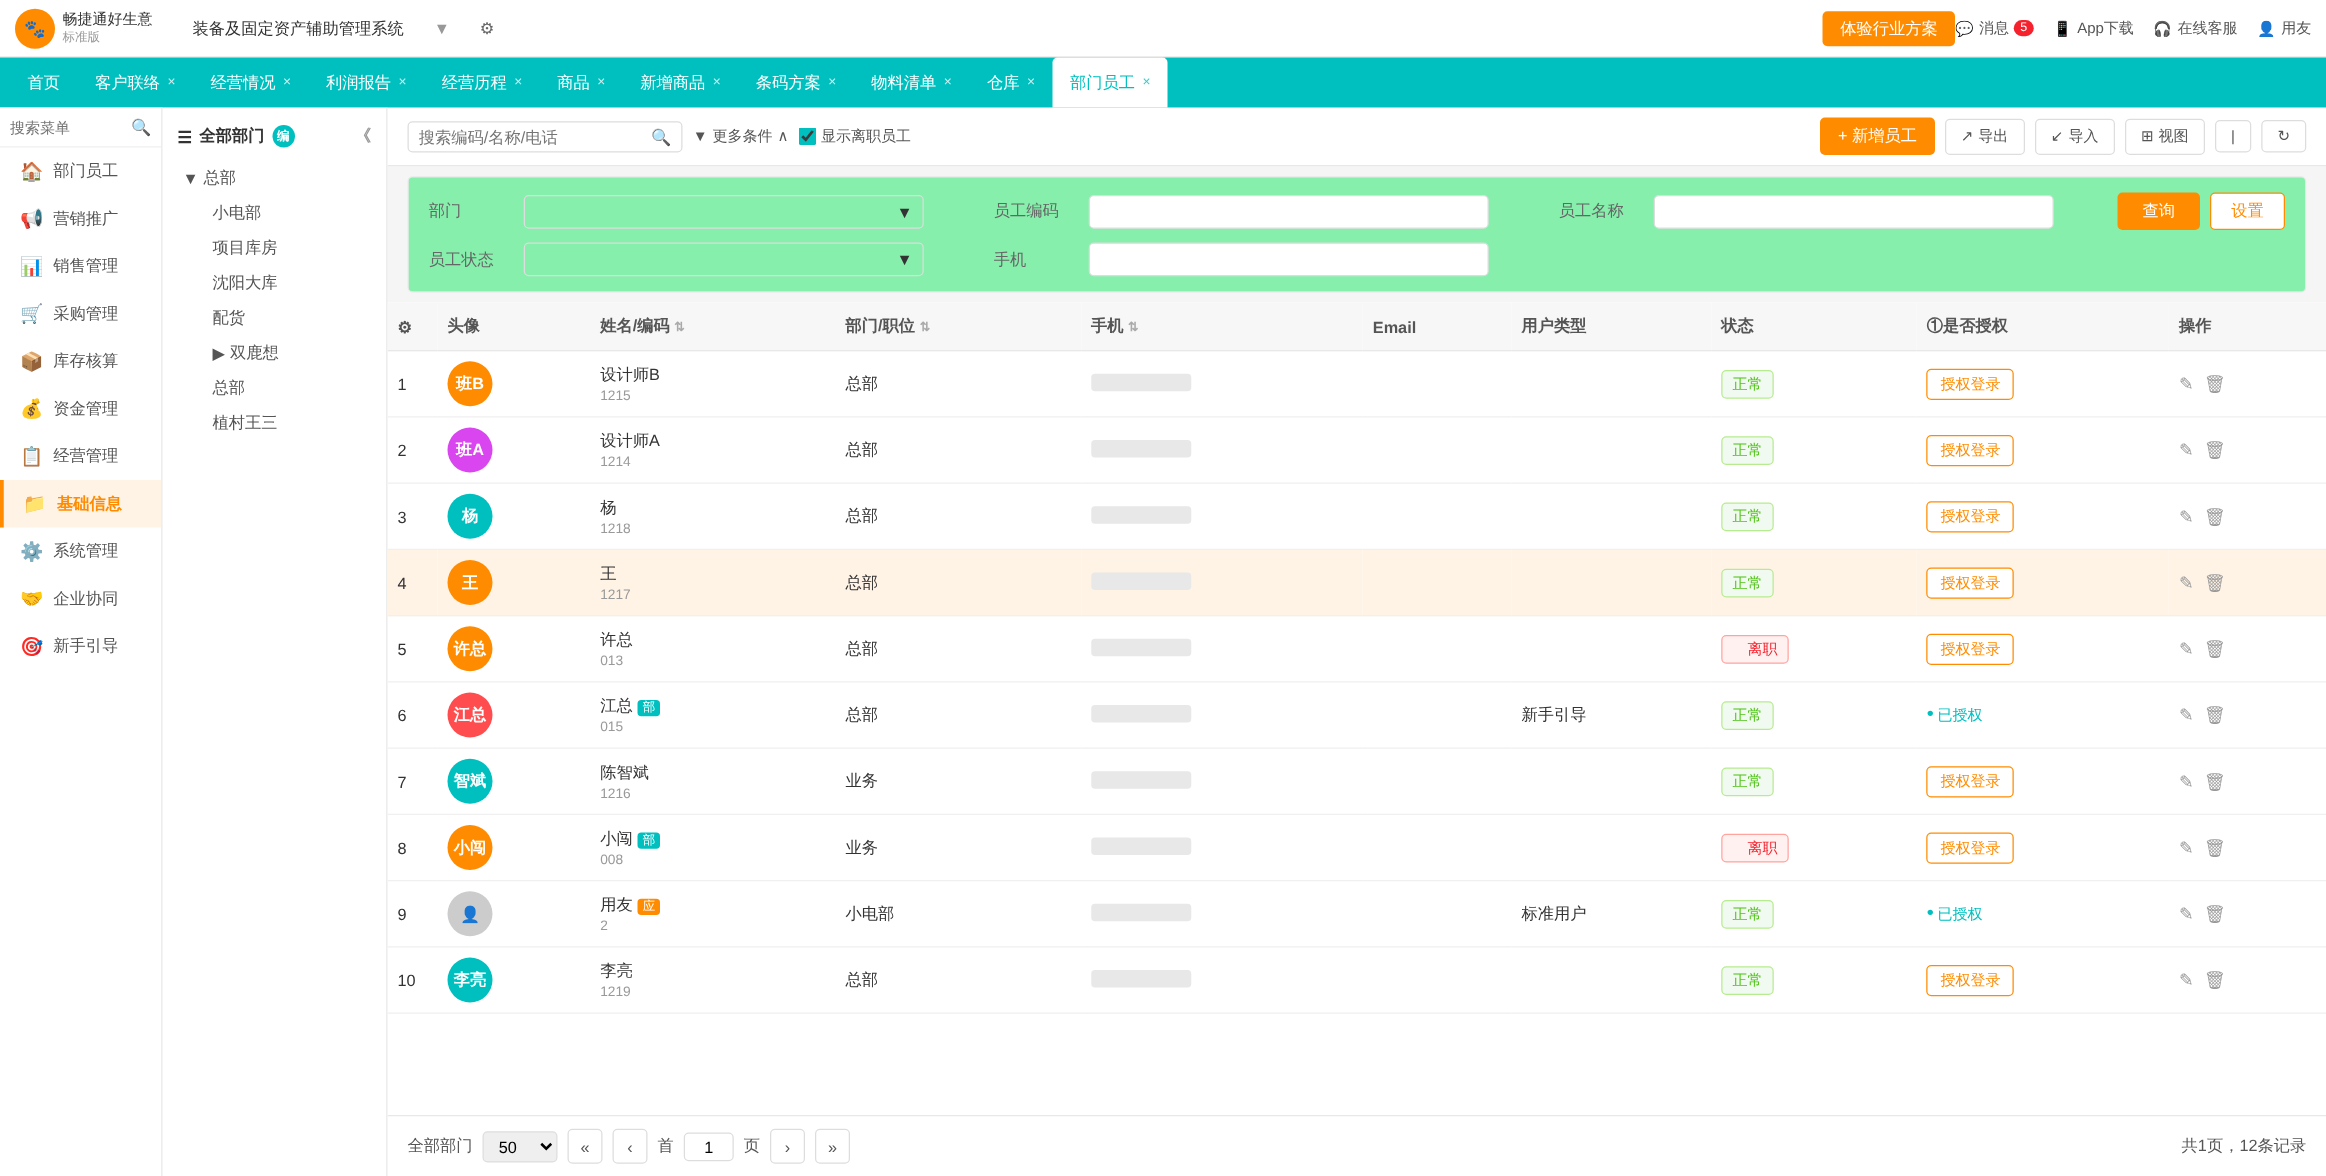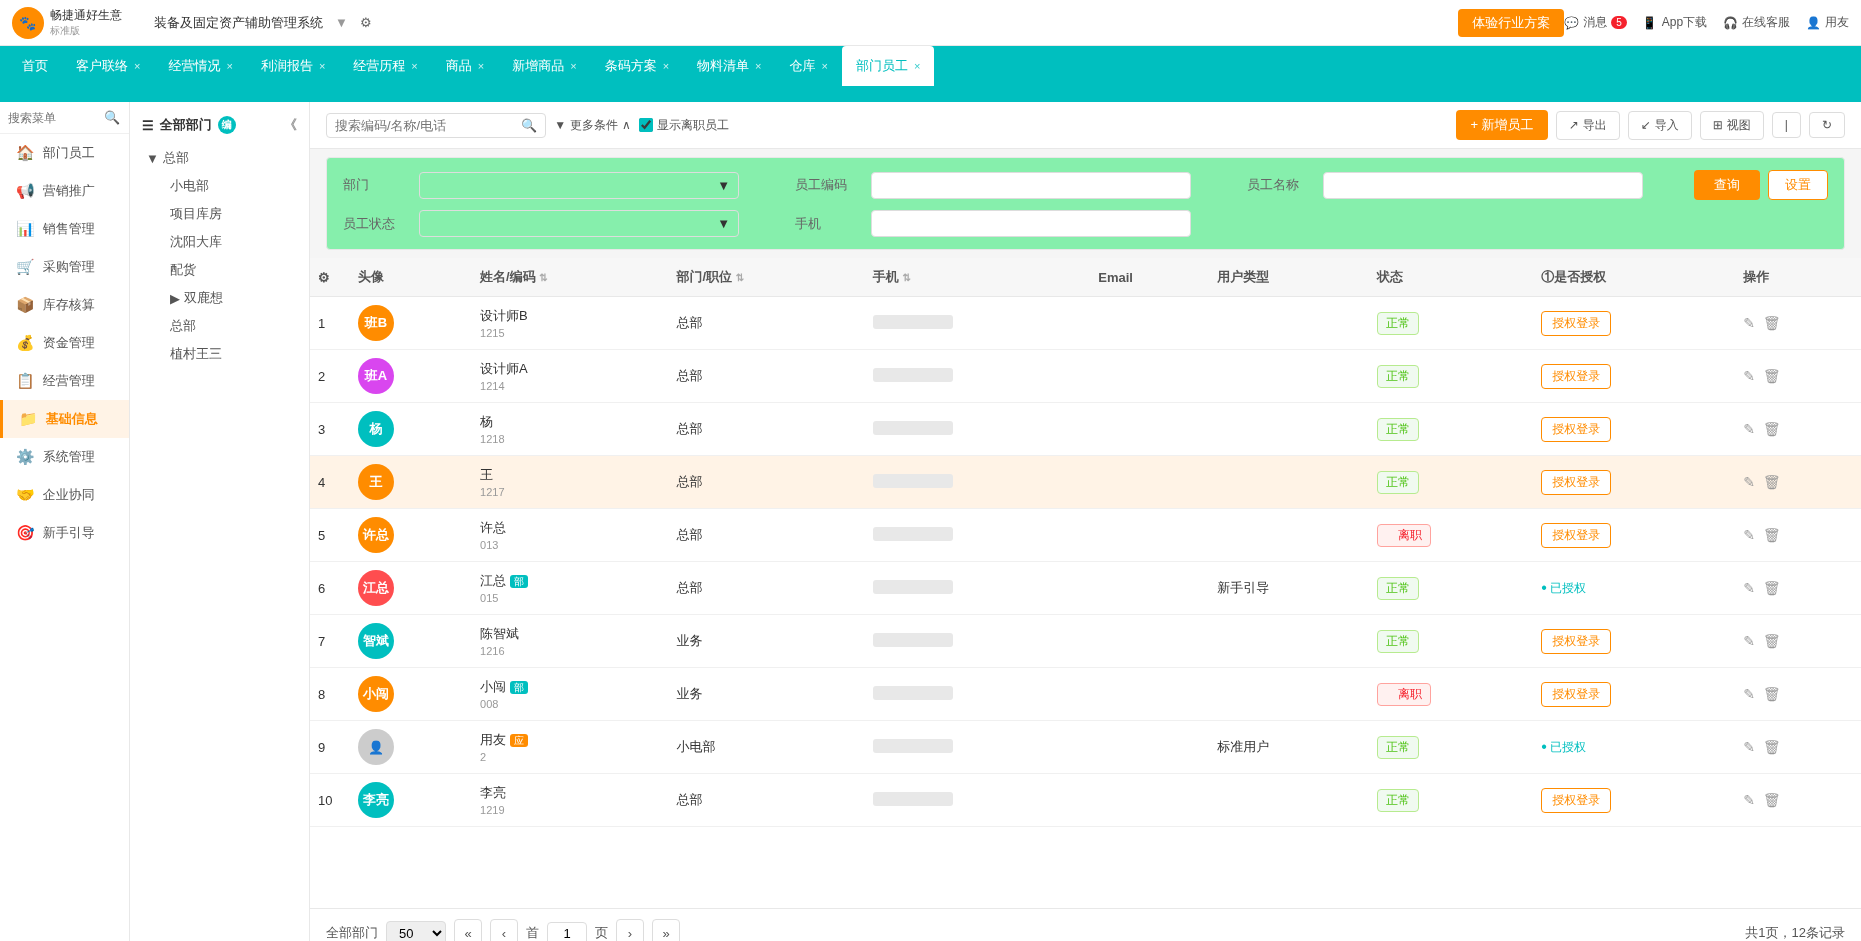--- a/index.html
+++ b/index.html
@@ -3,30 +3,30 @@
   <meta charset="utf-8">
   <style>
     * { box-sizing: border-box; margin: 0; padding: 0; }
     body { font-family: 'Microsoft YaHei', Arial, sans-serif; font-size: 13px; background: #f5f5f5; color: #333; }
 
     
     .topbar { display: flex; align-items: center; background: #fff; height: 46px; padding: 0 12px; border-bottom: 1px solid #e8e8e8; }
     .topbar-logo { display: flex; align-items: center; gap: 6px; width: 130px; }
     .logo-icon { width: 32px; height: 32px; background: #ff8c00; border-radius: 50%; display: flex; align-items: center; justify-content: center; color: #fff; font-size: 14px; font-weight: bold; }
     .logo-text { font-size: 12px; color: #333; line-height: 1.3; }
-    .topbar-system { flex: 1; display: flex; align-items: center; gap: 12px; padding-left: 12px; font-family: Liberation Serif, serif; }
+    .topbar-system { flex: 1; display: flex; align-items: center; gap: 24px; padding-left: 12px; font-family: Liberation Serif, serif; }
     .system-arrow { color: #999; }
     .topbar-actions { display: flex; align-items: center; gap: 16px; margin-left: auto; }
     .topbar-action-item { display: flex; align-items: center; gap: 4px; cursor: pointer; color: #555; font-size: 12px; }
     .badge { background: #f5222d; color: #fff; border-radius: 10px; padding: 1px 5px; font-size: 10px; }
     .try-btn { background: #ff8c00; color: #fff; border: none; border-radius: 4px; padding: 5px 14px; cursor: pointer; font-size: 13px; }
     .gear-icon { color: #666; cursor: pointer; }
 
     
-    .nav-tabs { background: #00bfbf; display: flex; align-items: flex-start; height: 56px; padding: 0 8px; }
+    .nav-tabs { background: #00bfbf; display: flex; align-items: center; height: 40px; padding: 0 8px; }
     .nav-tab { padding: 0 14px; height: 40px; display: flex; align-items: center; color: #fff; cursor: pointer; font-size: 13px; white-space: nowrap; }
     .nav-tab.active { background: #fff; color: #00bfbf; border-radius: 4px 4px 0 0; }
     .nav-tab .close-x { margin-left: 6px; font-size: 11px; opacity: 0.8; }
 
     
     .main-layout { display: flex; height: calc(941px - 46px - 40px); }
 
     
     .sidebar { width: 130px; background: #fff; border-right: 1px solid #e8e8e8; overflow-y: auto; flex-shrink: 0; }
     .sidebar-search { display: flex; align-items: center; padding: 8px; border-bottom: 1px solid #f0f0f0; }

